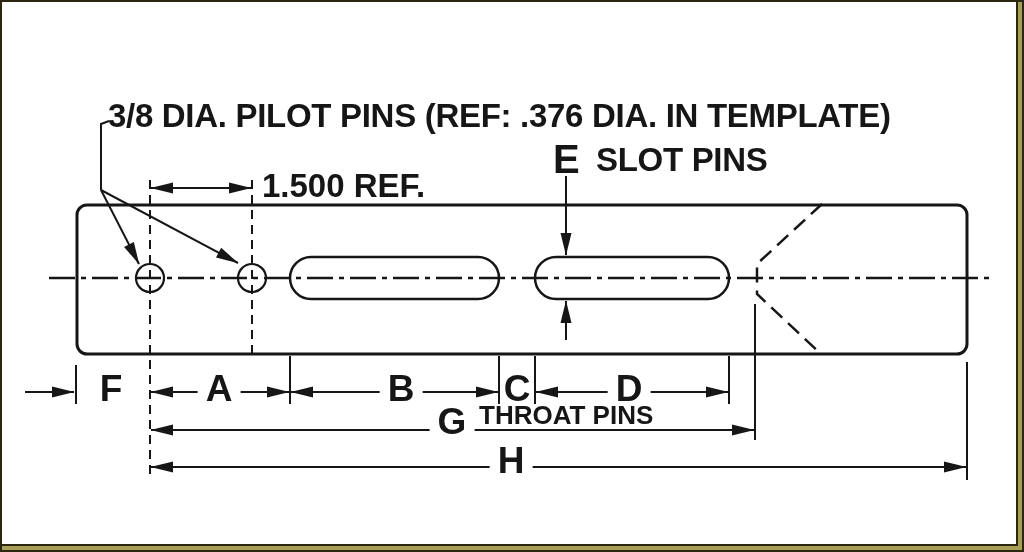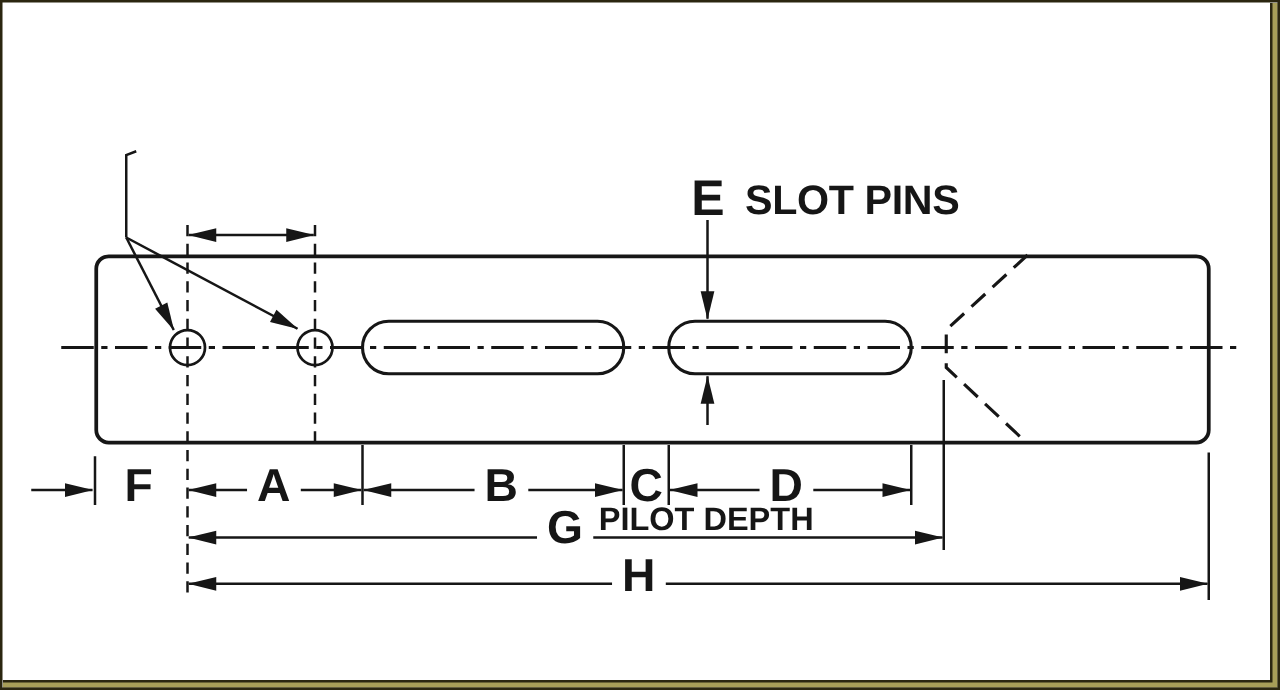--- a/index.html
+++ b/index.html
@@ -112,24 +112,26 @@
     <g>
       <line x1="23" y1="390" x2="72" y2="390" stroke-width="2" marker-end="url(#arr)"></line>
       <line x1="149" y1="390" x2="287" y2="390" stroke-width="2" marker-start="url(#arr)" marker-end="url(#arr)"></line>
       <line x1="289" y1="390" x2="496" y2="390" stroke-width="2" marker-start="url(#arr)" marker-end="url(#arr)"></line>
       <line x1="534" y1="390" x2="726" y2="390" stroke-width="2" marker-start="url(#arr)" marker-end="url(#arr)"></line>
       <line x1="149" y1="428" x2="752" y2="428" stroke-width="2" marker-start="url(#arr)" marker-end="url(#arr)"></line>
       <line x1="149" y1="465" x2="964" y2="465" stroke-width="2" marker-start="url(#arr)" marker-end="url(#arr)"></line>
     </g>
   </svg>
 
+  <div class="lbl" id="note">3/8 DIA. PILOT PINS (REF: .376 DIA. IN TEMPLATE)</div>
+  <div class="lbl" id="ref1500">1.500 REF.</div>
   <div class="lbl" id="eletter">E</div>
   <div class="lbl" id="slotwidth">SLOT PINS</div>
   <div class="lbl ctr" id="dimF">F</div>
   <div class="lbl ctr mask" id="dimA">A</div>
   <div class="lbl ctr mask" id="dimB">B</div>
   <div class="lbl ctr" id="dimC">C</div>
   <div class="lbl ctr mask" id="dimD">D</div>
   <div class="lbl ctr mask" id="dimG">G</div>
   <div class="lbl ctr mask" id="dimH">H</div>
-  <div class="lbl" id="throat">PILOT DEPTH</div>
+  <div class="lbl" id="throat">THROAT PINS</div>
 
 </div>
 
 </body></html>

